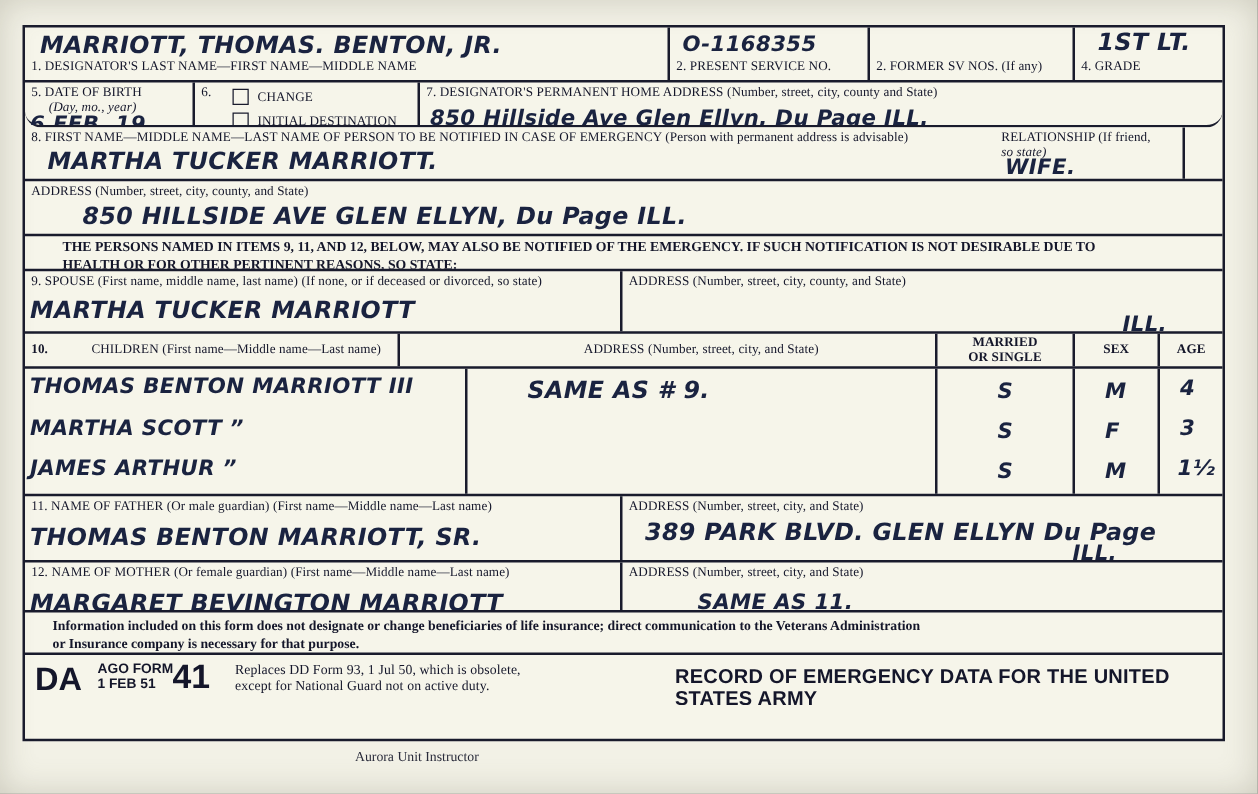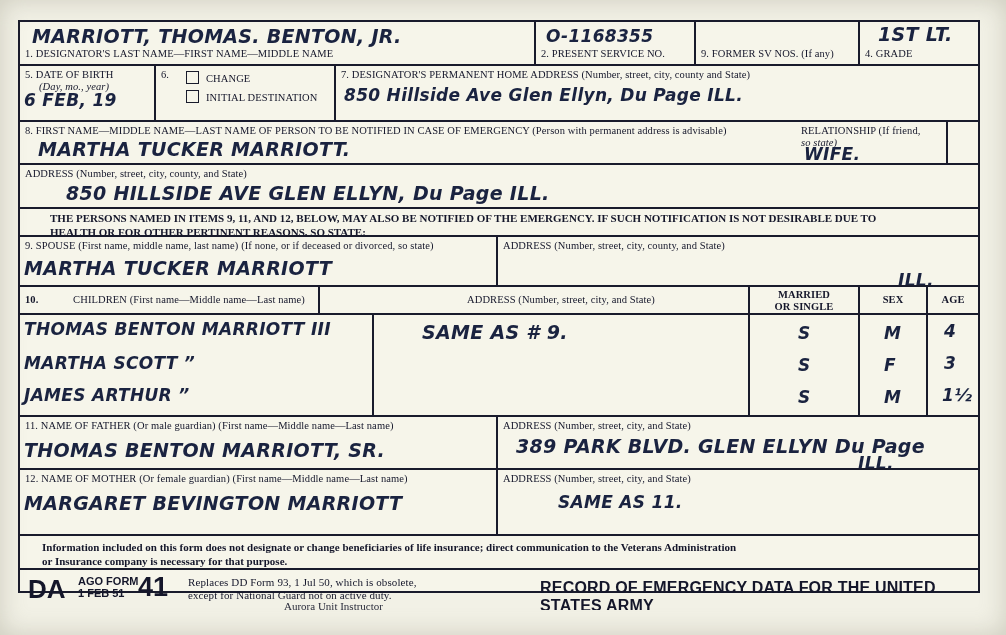--- a/index.html
+++ b/index.html
@@ -136,30 +136,30 @@
     <div class="row" style="height:44px;">
       <div class="cell vline" style="left:0; width:516px;">
         <div class="lbl lbl-pos" style="top:26px;">1.  DESIGNATOR'S LAST NAME—FIRST NAME—MIDDLE NAME</div>
         <div class="hw big" style="left:12px; top:3px;">MARRIOTT, THOMAS. BENTON, JR.</div>
       </div>
       <div class="cell vline" style="left:516px; width:160px;">
         <div class="lbl lbl-pos" style="top:26px;">2.  PRESENT SERVICE NO.</div>
         <div class="hw med" style="left:10px; top:4px;">O-1168355</div>
       </div>
       <div class="cell vline" style="left:676px; width:164px;">
-        <div class="lbl lbl-pos" style="top:26px;"><span>9.  FORMER SV NOS. (If any)</span></div>
+        <div class="lbl lbl-pos" style="top:26px;"><span>2.  FORMER SV NOS. (If any)</span></div>
         <div class="hw med" style="left:10px; top:4px;"></div>
       </div>
       <div class="cell" style="left:840px; right:0;">
         <div class="lbl lbl-pos" style="top:26px;">4.  GRADE</div>
         <div class="hw big" style="left:18px; top:1px;">1ST LT.</div>
       </div>
     </div>
 
-    <div class="row" style="height:56px;">
+    <div class="row" style="height:36px;border-radius:13px;">
       <div class="cell vline" style="left:0; width:136px;">
         <div class="lbl lbl-pos">
           <span>5.  DATE OF BIRTH</span><br>
           <span class="it" style="margin-left:14px;">(Day, mo., year)</span>
         </div>
         <div class="hw med" style="left:4px; top:24px;">6 FEB, 19</div>
       </div>
       <div class="cell vline" style="left:136px; width:180px;">
         <div class="lbl lbl-pos">6.</div>
         <div class="checkbox" style="left:30px; top:5px;"></div>
@@ -265,21 +265,21 @@
         <div class="lbl lbl-pos">11.  NAME OF FATHER (Or male guardian) (First name—Middle name—Last name)</div>
         <div class="hw big" style="left:4px; top:22px;">THOMAS BENTON MARRIOTT, SR.</div>
       </div>
       <div class="cell" style="left:478px; right:0;">
         <div class="lbl lbl-pos">ADDRESS (Number, street, city, and State)</div>
         <div class="hw big" style="left:18px; top:18px;">389 PARK BLVD. GLEN ELLYN Du Page</div>
         <div class="hw med" style="left:360px; top:36px;">ILL.</div>
       </div>
     </div>
 
-    <div class="row" style="height:66px;">
+    <div class="row" style="height:40px;">
       <div class="cell vline" style="left:0; width:478px;">
         <div class="lbl lbl-pos">12.  NAME OF MOTHER (Or female guardian) (First name—Middle name—Last name)</div>
         <div class="hw big" style="left:4px; top:22px;">MARGARET BEVINGTON MARRIOTT</div>
       </div>
       <div class="cell" style="left:478px; right:0;">
         <div class="lbl lbl-pos">ADDRESS (Number, street, city, and State)</div>
         <div class="hw med" style="left:60px; top:22px;">SAME AS 11.</div>
       </div>
     </div>
 

